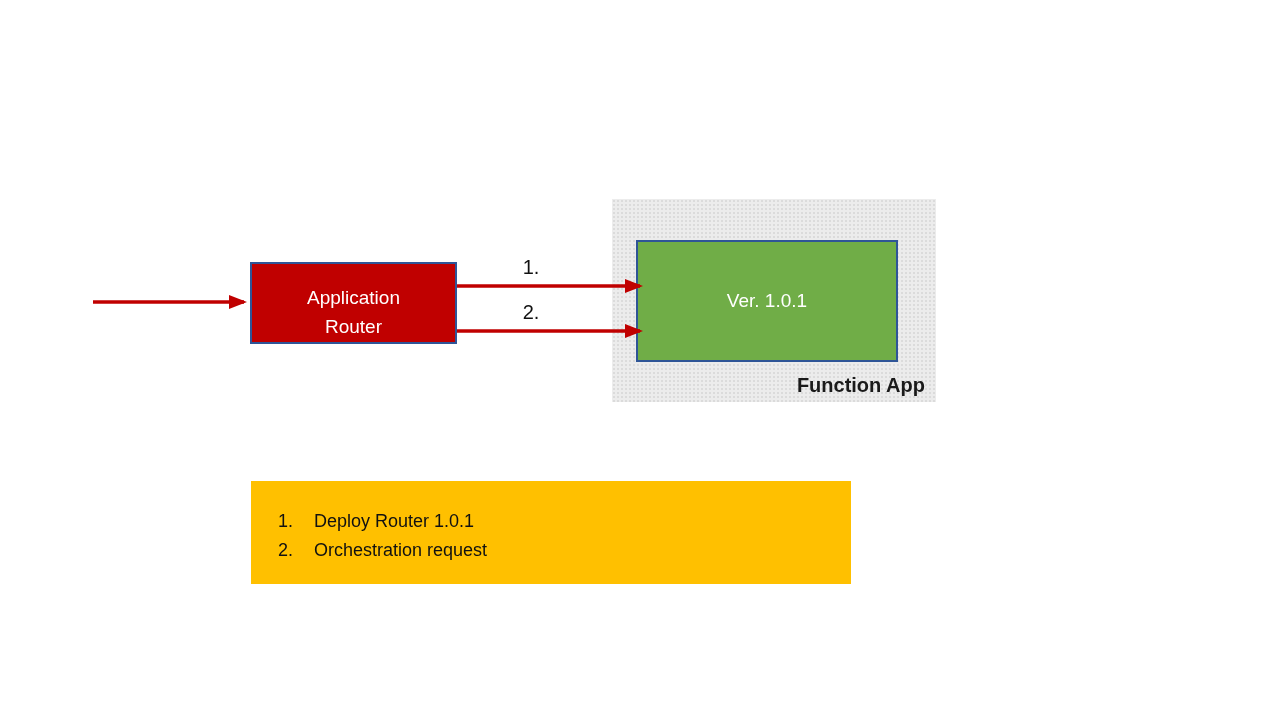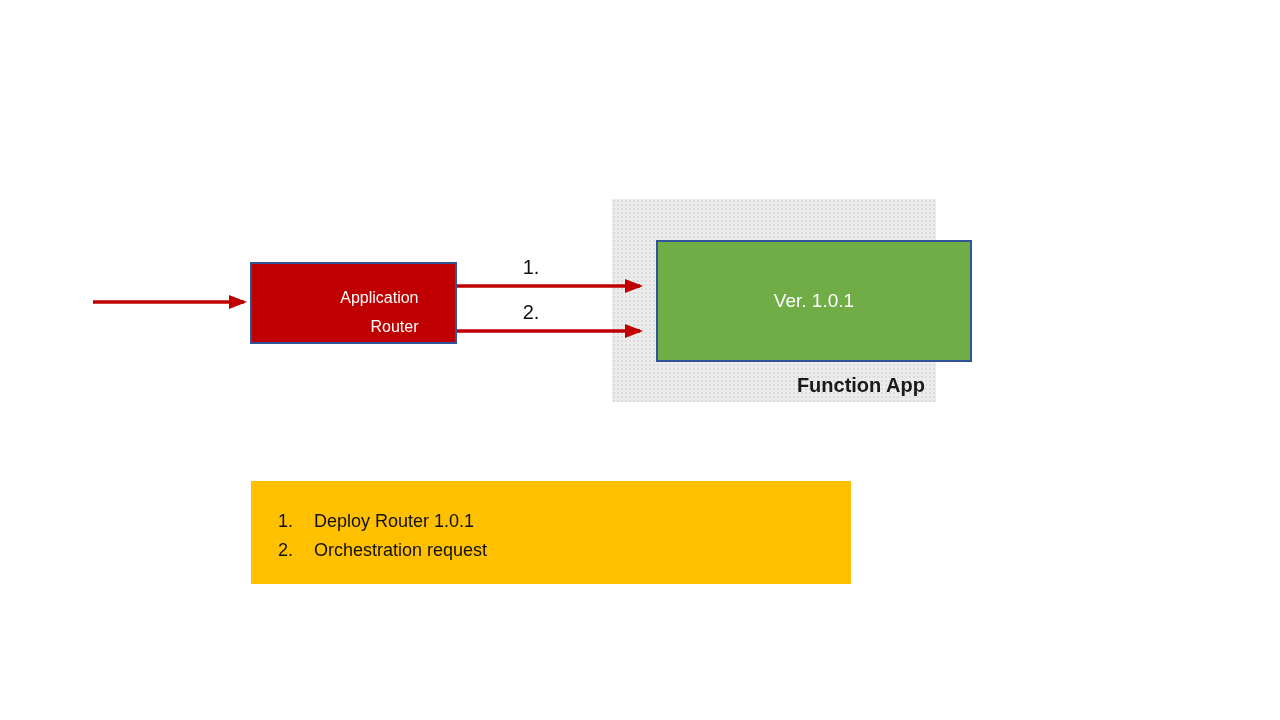--- a/index.html
+++ b/index.html
@@ -19,23 +19,23 @@
     width: 207px; height: 82px;
     box-sizing: border-box;
     background: var(--router-fill, #C00000);
     border: 2px solid var(--shape-border, #2F5597);
     display: flex;
     align-items: center;
     justify-content: center;
   }
   .router-box .label {
     color: var(--text-light, #FFFFFF);
-    font-size: 16px;
+    font-size: 19px;
     line-height: 29px;
-    text-align: right;
+    text-align: center;
     max-width: 130px; 
     margin-top: 18px;
   }
 
   .fa-container {
     position: absolute;
     left: 612px; top: 199px;
     width: 324px; height: 203px;
     background-color: var(--container-fill, #ECECEC);
     background-image: radial-gradient(#DBDBDB 1px, rgba(0,0,0,0) 1px);
@@ -45,22 +45,22 @@
     position: absolute;
     right: 11px; bottom: 4px;
     color: var(--text-dark, #1A1A1A);
     font-size: 20px;
     line-height: 25px;
     font-weight: bold;
   }
 
   .version-box {
     position: absolute;
-    left: 656px; top: 240px;
-    width: 316px; height: 122px;
+    left: 636px; top: 240px;
+    width: 262px; height: 122px;
     box-sizing: border-box;
     background: var(--version-fill, #70AD47);
     border: 2px solid var(--shape-border, #2F5597);
     display: flex;
     align-items: center;
     justify-content: center;
   }
   .version-box .label {
     color: var(--text-light, #FFFFFF);
     font-size: 19px;

